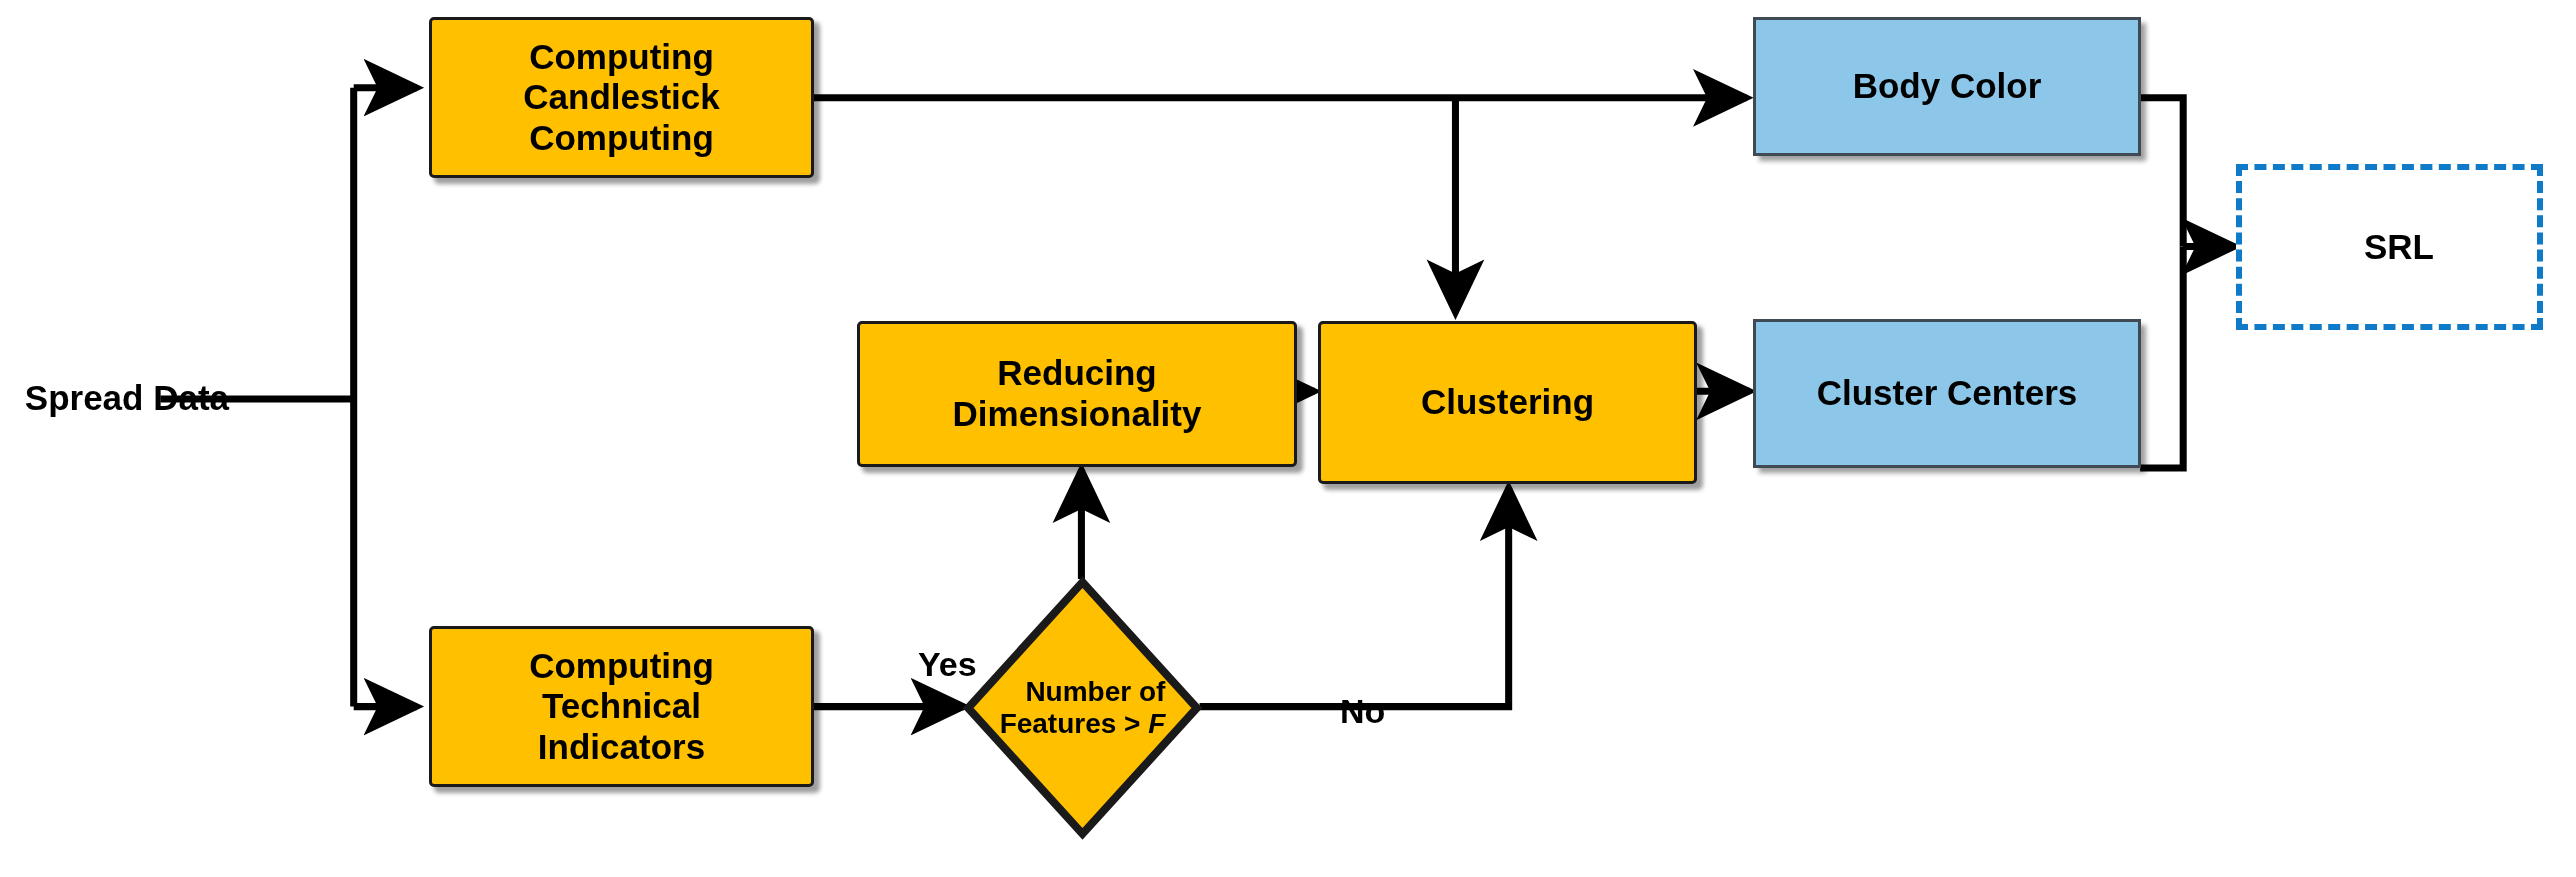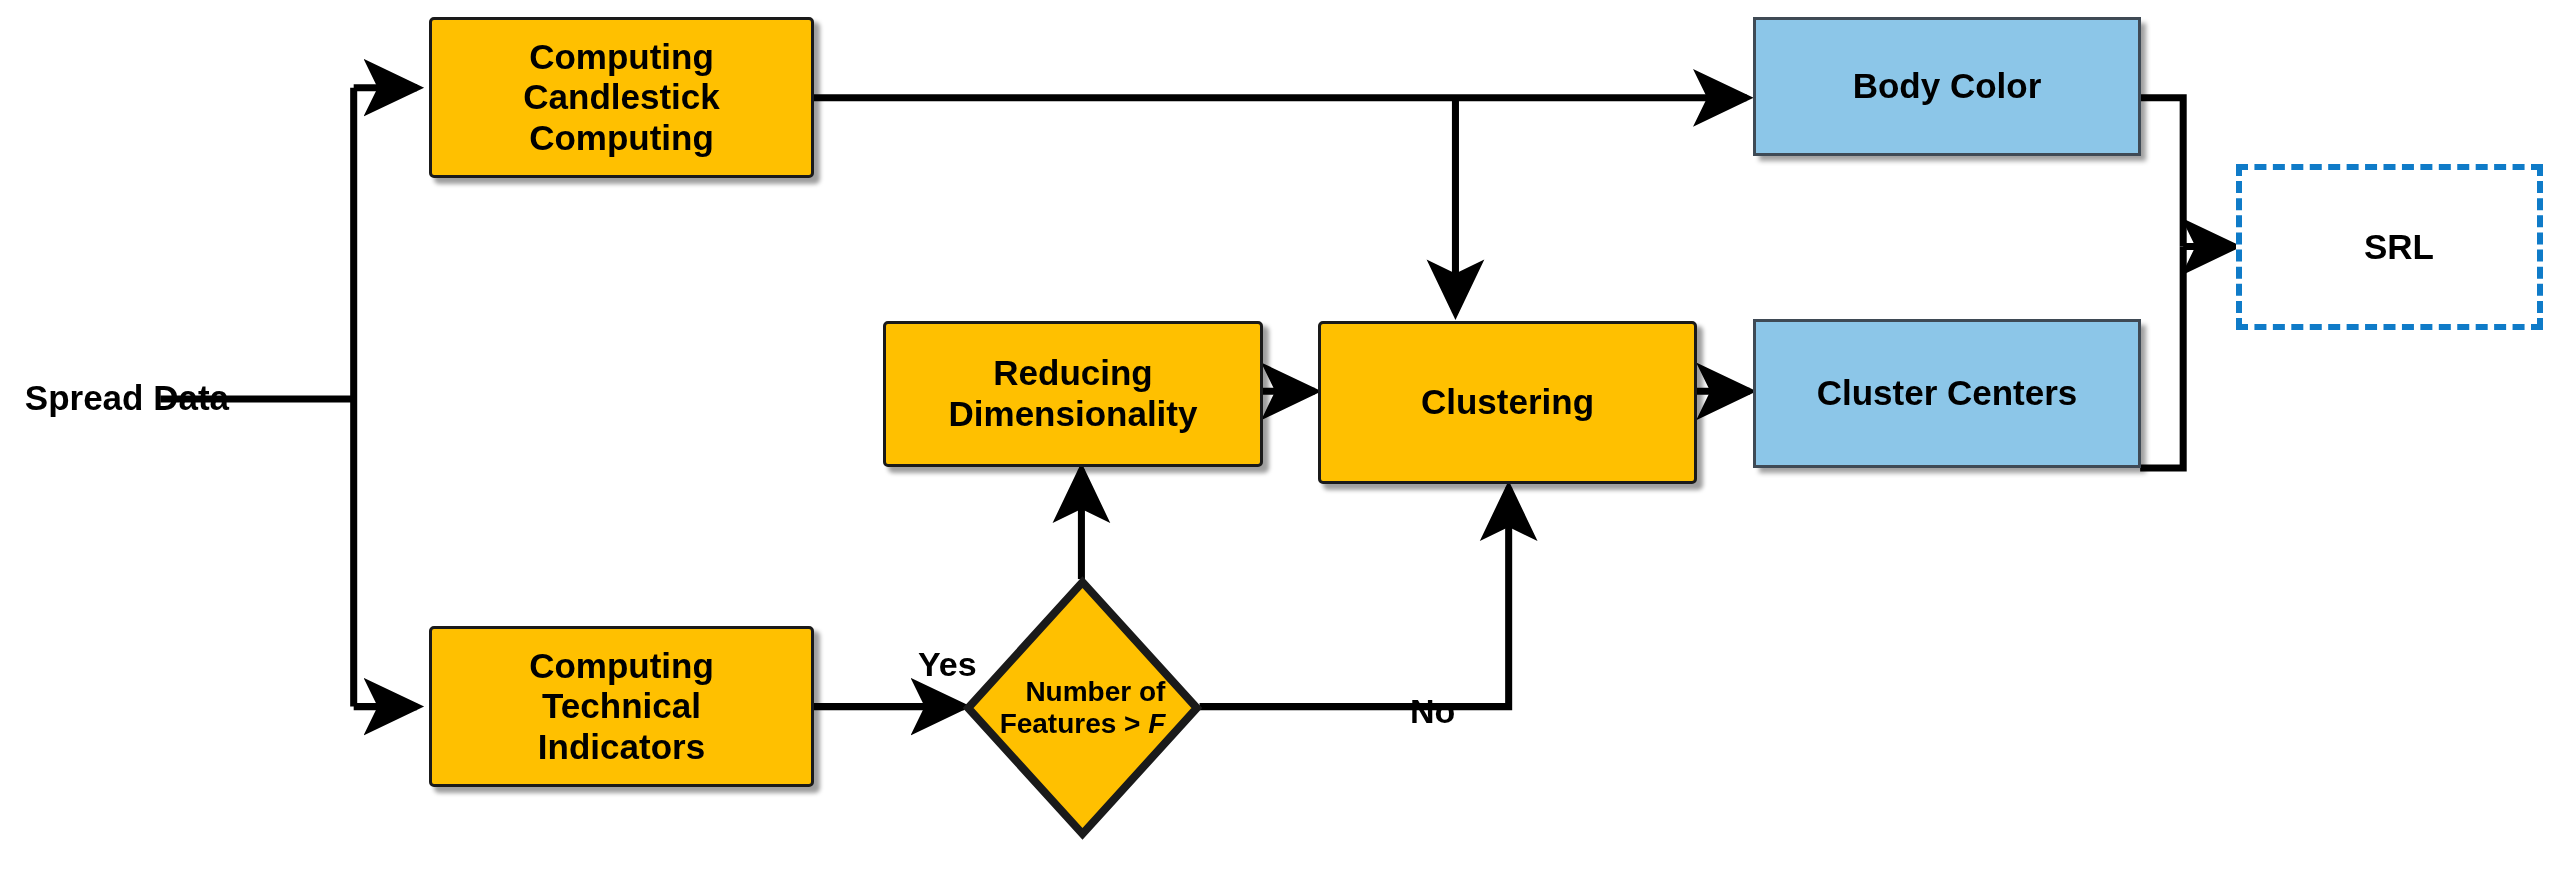--- a/index.html
+++ b/index.html
@@ -174,21 +174,21 @@
   </div>
 
   <div class="node process" style="left:429px; top:626px; width:385px; height:161px;">
     <div>
       <span class="lbl">Computing</span>
       <span class="lbl">Technical</span>
       <span class="lbl">Indicators</span>
     </div>
   </div>
 
-  <div class="node process" style="left:883px; top:321px; width:380px; height:146px;">
+  <div class="node process" style="left:857px; top:321px; width:440px; height:146px;">
     <div>
       <span class="lbl">Reducing</span>
       <span class="lbl">Dimensionality</span>
     </div>
   </div>
 
   <div class="node process" style="left:1318px; top:321px; width:379px; height:163px;">
     <div>
       <span class="lbl">Clustering</span>
     </div>
@@ -212,16 +212,16 @@
   <div class="node data-box" style="left:1753px; top:17px; width:388px; height:139px;">
     <span class="lbl">Body Color</span>
   </div>
 
   <div class="node dashed-box" style="left:2236px; top:164px; width:307px; height:166px;padding-left:19px;">
     <span class="lbl">SRL</span>
   </div>
 
   <div class="edge-label" style="left:918px; top:609px;">Yes</div>
 
-  <div class="edge-label" style="left:1410px; top:656px;">No</div>
+  <div class="edge-label" style="left:1340px; top:656px;">No</div>
 
 </div>
 
 
 </body></html>

